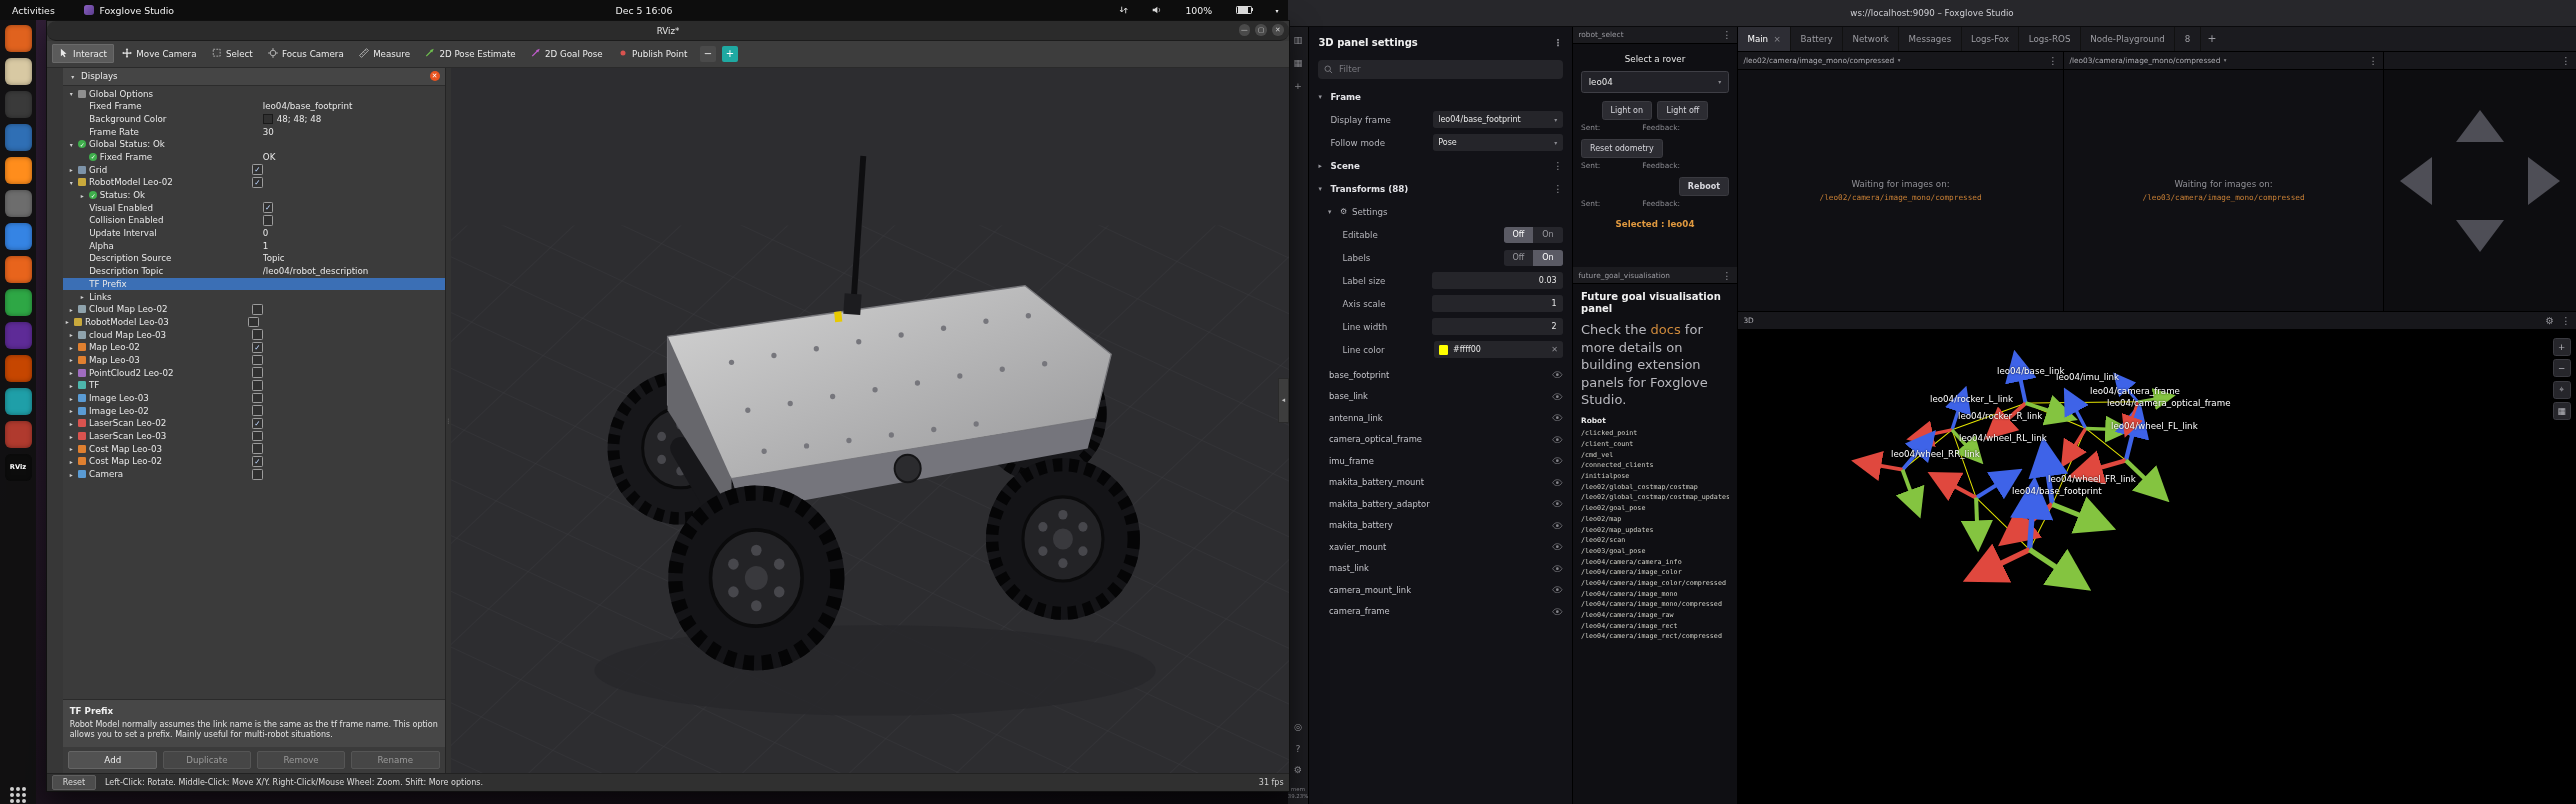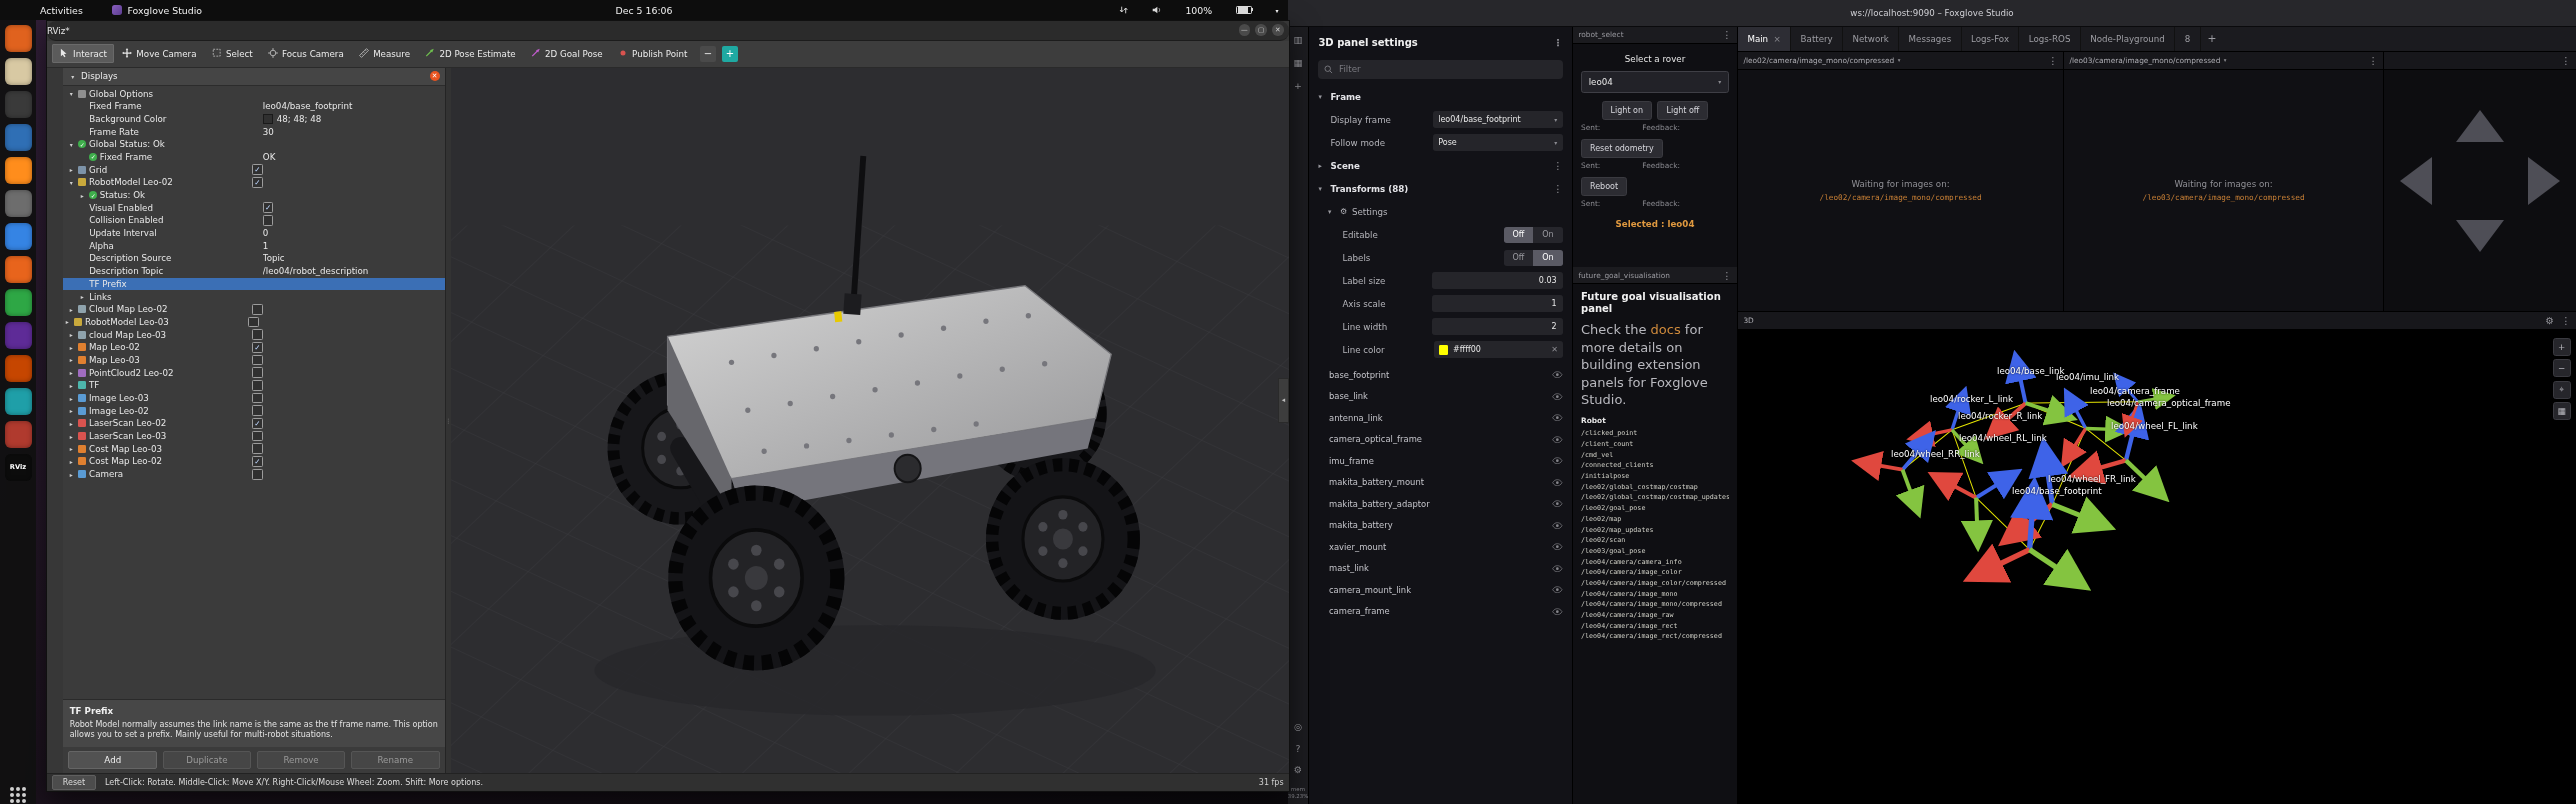--- a/index.html
+++ b/index.html
@@ -4,41 +4,41 @@
 <style>
   html,body{margin:0;padding:0;background:#000;}
   #page{position:relative;width:2576px;height:805px;overflow:hidden;background:#000;
         font-family:"DejaVu Sans","Liberation Sans",sans-serif;-webkit-font-smoothing:antialiased;}
 
   
   #desktop-left{position:absolute;left:0;top:0;width:1288px;height:805px;
     background:linear-gradient(145deg,#33203a,#181019 55%,#0c0a0e);}
   #topbar{position:absolute;left:0;top:0;width:1288px;height:20px;background:#0d0d0d;color:#f0f0f0;
     display:flex;align-items:center;font-size:9.4px;z-index:9;}
-  #topbar .activities{padding:0 12px;margin-left:28px;}
+  #topbar .activities{padding:0 12px;}
   #topbar .focused-app{display:flex;align-items:center;gap:5.4px;margin-left:17.4px;}
   #topbar .app-badge{width:10px;height:10px;border-radius:2.7px;background:linear-gradient(135deg,#8a5fc0,#5b3d8e);}
   #topbar .clock{position:absolute;left:50%;transform:translateX(-50%);}
   #topbar .tray{margin-left:auto;display:flex;align-items:center;gap:24px;padding-right:9.4px;}
   #topbar .tray svg{display:block;}
   .batt-shell{width:13.4px;height:6.7px;border:0.7px solid #d9d9d9;border-radius:1.3px;position:relative;}
   .batt-shell i{position:absolute;left:0.7px;top:0.7px;bottom:0.7px;width:10px;background:#d9d9d9;}
   .batt-shell em{position:absolute;right:-2.7px;top:1.3px;width:1.3px;height:2.7px;background:#d9d9d9;}
 
   #dock{position:absolute;left:0;top:20px;width:36px;height:785px;background:rgba(16,16,16,.93);
     display:flex;flex-direction:column;align-items:center;padding-top:4.7px;gap:6px;z-index:8;}
   .dock-icon{width:27px;height:27px;border-radius:6px;flex:0 0 auto;box-shadow:inset 0 0 5.4px rgba(0,0,0,.35);
     color:#fff;font-size:6.7px;display:flex;align-items:center;justify-content:center;font-weight:bold;}
   #app-grid{margin-top:auto;margin-bottom:6.7px;width:16px;height:16px;display:grid;grid-template-columns:repeat(3,1fr);gap:2px;}
   #app-grid i{background:#cfcfcf;border-radius:50%;}
 
   
   #rviz{position:absolute;left:46px;top:20px;width:1242px;height:770px;display:flex;flex-direction:column;
     background:#373737;border:0.7px solid #101010;box-shadow:0 9.4px 27px rgba(0,0,0,.6);z-index:5;}
-  .rv-titlebar{height:19px;background:#2b2b2b;display:flex;align-items:center;
+  .rv-titlebar{height:19px;background:#2b2b2b;display:flex;align-items:center;justify-content:center;
     color:#e6e6e6;font-size:8.7px;position:relative;border-bottom:0.7px solid #1c1c1c;border-radius:9px;}
   .rv-winbtns{position:absolute;right:5.4px;top:3.4px;display:flex;gap:5.4px;}
   .rv-winbtns span{width:11.4px;height:11.4px;border-radius:50%;background:#4a4a4a;color:#cfcfcf;font-size:6.7px;
     display:flex;align-items:center;justify-content:center;}
   .rv-menubar{height:17.4px;background:#343434;display:flex;align-items:center;gap:14.8px;padding:0 8px;
     color:#ececec;font-size:8.7px;border-bottom:0.7px solid #282828;}
   .rv-toolbar{height:25.5px;background:#3d3d3d;display:flex;align-items:center;gap:2px;padding:0 5.4px;
     border-bottom:0.7px solid #2a2a2a;}
   .tool{display:flex;align-items:center;gap:4px;padding:3.4px 6.7px;border-radius:2px;color:#ececec;font-size:8.7px;white-space:nowrap;}
   .tool.active{background:#5b5b5b;box-shadow:inset 0 0 0 0.7px #707070;}
@@ -972,21 +972,21 @@
               <span>Sent:</span>
               <span class="fb">Feedback:</span>
             </div>
           <div class="btn-row" style="justify-content:flex-start;">
             <span class="fx-btn">Reset odometry</span>
           </div>
           <div class="sf-row">
               <span>Sent:</span>
               <span class="fb">Feedback:</span>
             </div>
-          <div class="btn-row" style="justify-content:flex-start;">
+          <div class="btn-row" style="justify-content:flex-end;font-weight:bold;">
             <span class="fx-btn">Reboot</span>
           </div>
           <div class="sf-row">
               <span>Sent:</span>
               <span class="fb">Feedback:</span>
             </div>
           <div class="rs-selected">Selected : leo04</div>
         </div>
         <div style="height:38px;"></div>
         <div class="fp-header">

